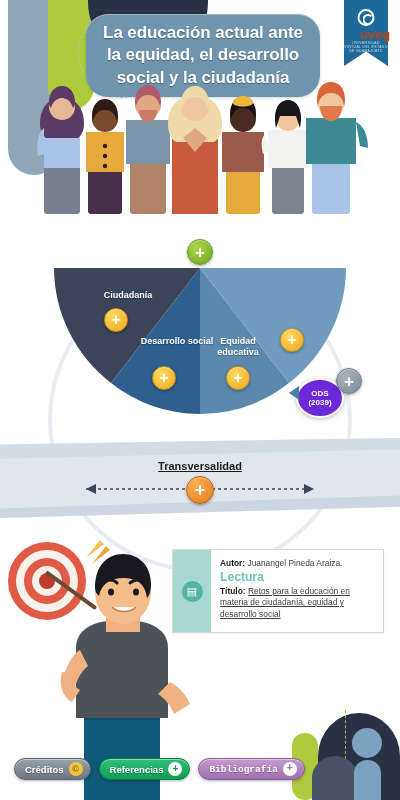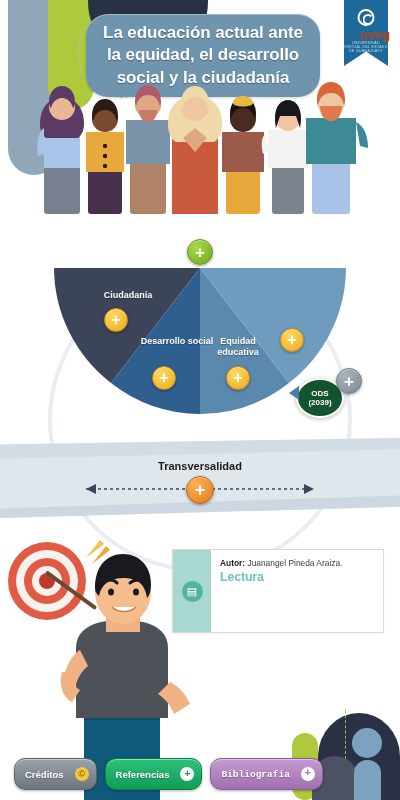--- a/index.html
+++ b/index.html
@@ -89,21 +89,21 @@
   #semi-svg { position:absolute; left:0; top:0; }
   .seg-label {
     position:absolute; color:#fff; font-size:9px; font-weight:bold;
     text-align:center; line-height:1.22; text-shadow:0 1px 1px rgba(0,0,0,.3);
   }
   .seg-plus { position:absolute; width:24px; height:24px; font-size:16px; }
 
   
   #ods-bubble {
     position:absolute; left:296px; top:378px; width:48px; height:40px;
-    background:#14532d; border:2.5px solid #fff; border-radius:50%;
+    background:#6d28d9; border:2.5px solid #fff; border-radius:50%;
     box-shadow:0 1px 4px rgba(0,0,0,.3);
     display:flex; flex-direction:column; align-items:center; justify-content:center;
   }
   #ods-bubble:before{
     content:""; position:absolute; left:-9px; top:6px;
     border-width:7px 10px 7px 0; border-style:solid;
     border-color:transparent #4a7ca8 transparent transparent;
     filter:drop-shadow(-1px 0 0 #fff);
   }
   #ods-line-1, #ods-line-2 { color:#fff; font-size:8px; font-weight:bold; line-height:1.15; }
@@ -118,21 +118,21 @@
   #band-shade {
     position:absolute; left:0; top:0; width:400px; height:80px; background:#c6d3dd; opacity:.55;
     clip-path:polygon(0 8%,100% 0,100% 14%,0 26%);
   }
   #band-shade2 {
     position:absolute; left:0; top:0; width:400px; height:80px; background:#c0cdd8; opacity:.6;
     clip-path:polygon(0 88%,100% 72%,100% 86%,0 100%);
   }
   #transversalidad-label {
     position:absolute; left:0; right:0; top:22px; text-align:center;
-    font-size:11px; font-weight:bold; color:#1b1b1b;
+    font-size:11px; font-weight:bold; color:#1b1b1b;text-decoration:underline;
   }
   #transversalidad-arrow { position:absolute; left:72px; top:44px; width:256px; height:14px; }
   #transversalidad-plus {
     position:absolute; left:50%; top:38px; transform:translateX(-50%);
     width:28px; height:28px; font-size:18px; z-index:6;
   }
 
   
   #lower-illustration { position:absolute; left:0; top:518px; width:400px; height:282px; }
   #target-icon { position:absolute; left:8px; top:24px; width:78px; height:78px; }
@@ -166,21 +166,21 @@
   #deco-green-pill-br { position:absolute; left:292px; top:733px; width:26px; height:67px; border-radius:13px; background:#aec93c; }
   #deco-navy-blob-br  { position:absolute; left:318px; top:713px; width:82px; height:87px; border-radius:50% 50% 0 0; background:#2a3145; }
   #deco-gray-blob-br  { position:absolute; left:312px; top:756px; width:46px; height:44px; border-radius:50% 50% 0 0; background:#4a5263; }
   #deco-blue-circle-br{ position:absolute; left:352px; top:728px; width:30px; height:30px; border-radius:50%; background:#7ba3c0; }
   #deco-blue-pill-br  { position:absolute; left:354px; top:760px; width:27px; height:40px; border-radius:13px 13px 0 0; background:#7ba3c0; }
   #deco-dash-line-br  { position:absolute; left:345px; top:710px; width:0; height:90px; border-left:1.4px dashed #9fc232; }
 
   
   #footer-buttons { position:absolute; left:14px; top:758px; display:flex; gap:8px; z-index:9; }
   .fbtn {
-    display:flex; align-items:center; gap:11px; height:32px; padding:0 7px 0 10px;
+    display:flex; align-items:center; gap:5px; height:22px; padding:0 7px 0 10px;
     border-radius:11px; color:#fff; font-size:9.5px; font-weight:bold;
     box-shadow:0 1px 3px rgba(0,0,0,.3), inset 0 1px 0 rgba(255,255,255,.45);
     text-shadow:0 1px 1px rgba(0,0,0,.3);
   }
   #btn-creditos     { background:linear-gradient(#9aa3aa,#6d767e); border:1px solid #5d666d; }
   #btn-referencias  { background:linear-gradient(#2fc07a,#0f9d58); border:1px solid #0b7e46; }
   #btn-bibliografia { background:linear-gradient(#c69ad0,#a06fb0); border:1px solid #8a5b99;font-family:Liberation Mono, monospace; }
   .fbtn-badge {
     width:14px; height:14px; border-radius:50%; display:flex; align-items:center;
     justify-content:center; font-size:10px; line-height:1; text-shadow:none; flex:none;
@@ -357,20 +357,24 @@
   <div id="lectura-card">
     <div id="lectura-iconbar">
       <div id="book-icon">▤</div>
     </div>
     <div id="lectura-body">
       <div id="lectura-autor-row">
         <span class="fld-label">Autor:</span>
         <span>Juanangel Pineda Araiza.</span>
       </div>
       <div id="lectura-heading">Lectura</div>
+      <div id="lectura-titulo-row">
+        <span class="fld-label">Título:</span>
+        <span id="lectura-titulo-value">Retos para la educación en materia de ciudadanía, equidad y desarrollo social</span>
+      </div>
     </div>
   </div>
 
   <div id="deco-navy-blob-br"></div>
   <div id="deco-dash-line-br"></div>
   <div id="deco-green-pill-br"></div>
   <div id="deco-gray-blob-br"></div>
   <div id="deco-blue-circle-br"></div>
   <div id="deco-blue-pill-br"></div>
 

